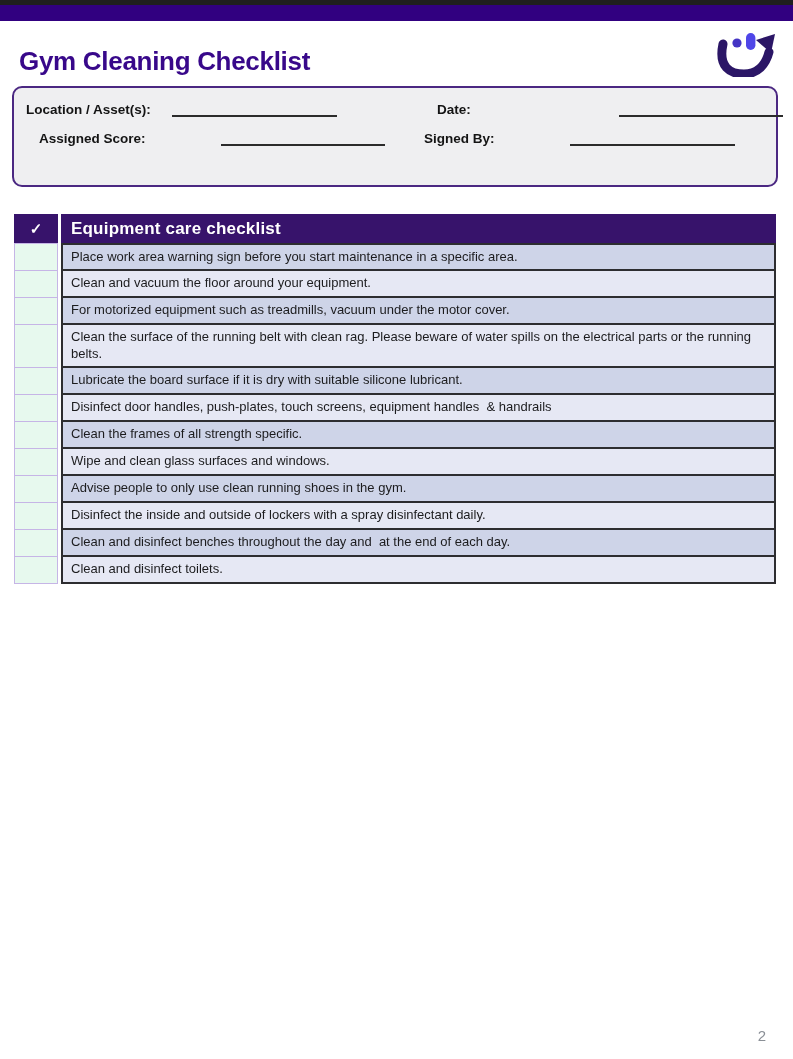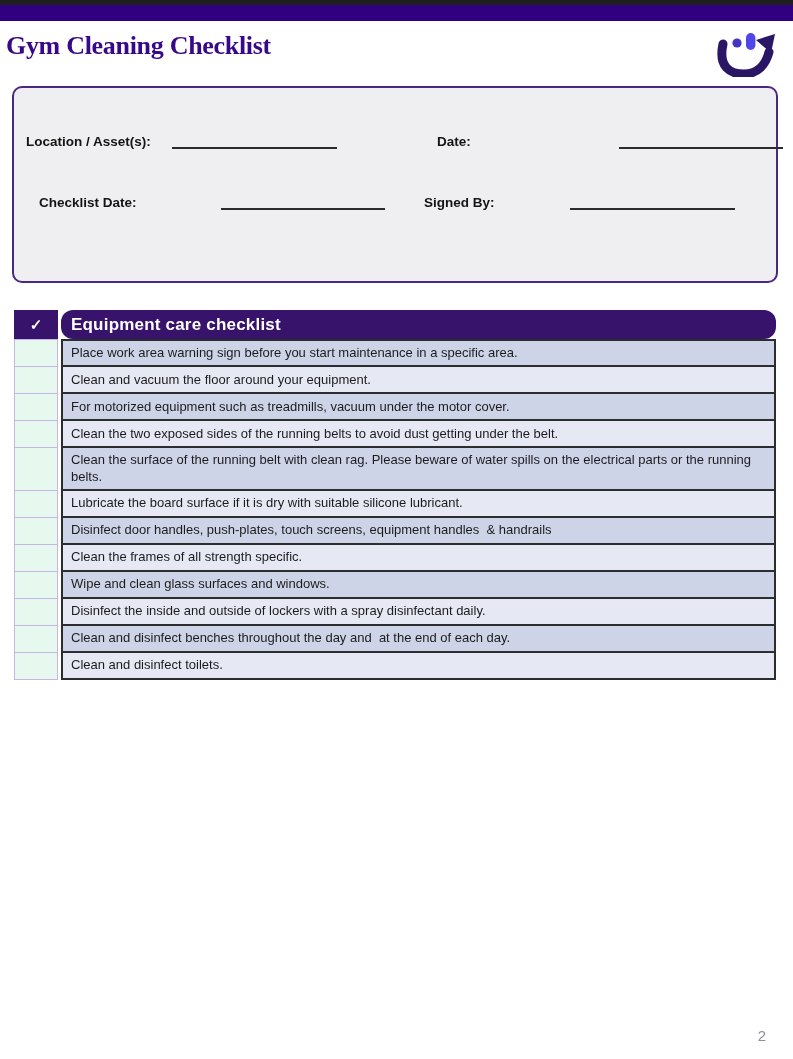--- a/index.html
+++ b/index.html
@@ -7,42 +7,41 @@
   body {
     font-family:"Liberation Sans", sans-serif;
     background:#ffffff;
     position:relative;
     overflow:hidden;
   }
   .top-strip { height:5px; background:#1f1f1f; }
   .top-bar { height:16px; background:#310080; }
 
   .page-header {
-    display:flex; justify-content:space-between; align-items:flex-start;
-    padding:10px 16px 9px 6px;
-    font-family:Liberation Serif, serif;
+    display:flex; justify-content:space-between; align-items:flex-end;
+    padding:10px 16px 9px 19px;
   }
   .page-title {
     font-size:26px; font-weight:bold; color:#38088a; letter-spacing:-0.3px;
   }
   .logo { width:64px; height:46px; display:block; }
 
   .form-box {
     margin:0 15px 0 12px;
     background:#efeff1;
     border:2px solid #4b2882;
     border-radius:10px;
     padding:11px 10px 10px 12px;
   }
   .form-grid {
     display:grid;
     grid-template-columns:398px auto;
     row-gap:11px;
   }
-  .f-cell { display:flex; align-items:flex-end; height:18px;margin-top:32px; }
+  .f-cell { display:flex; align-items:flex-end; height:18px; }
   .f-cell.right { padding-left:13px;gap:32px; }
   .f-label { font-size:13.5px; font-weight:bold; color:#141414; }
   .f-cell.left .f-label { width:146px; }
   .f-cell.right .f-label { width:150px; }
   .f-line {
     display:inline-block; height:3px;
     border-bottom:2px solid #2b2b2b;
   }
   .f-cell.left .f-line { width:165px; }
   .f-cell.right .f-line { width:164px; }
@@ -53,31 +52,30 @@
   .hcheck {
     width:44px; background:#37136b; color:#ffffff;
     display:flex; align-items:center; justify-content:center;
     font-size:15px; font-weight:bold;
   }
   .htitle {
     flex:1; background:#37136b; color:#ffffff;
     display:flex; align-items:center;
     font-size:17px; font-weight:bold; letter-spacing:0.2px;
     padding:3px 10px;
-    border-radius:12px;
   }
   .item-row { min-height:27px; }
   .ccell {
     width:44px; background:#e7f9ee;
     border:1px solid #c6b5e6; border-top:0;
   }
   .tcell {
     flex:1;
     border:2px solid #2d2d30; border-top:0;
-    display:flex; align-items:center;
+    display:flex; align-items:flex-start;
     padding:4px 8px;
     font-size:13px; color:#1c1c1e; line-height:1.25;
   }
   .tcell span { white-space:pre-wrap; }
   .item-row:nth-child(2) .ccell { border-top:1px solid #c6b5e6; }
   .item-row:nth-child(2) .tcell { border-top:2px solid #2d2d30; }
   .item-row:nth-child(even) .tcell { background:#ced4e8; }
   .item-row:nth-child(odd)  .tcell { background:#e6e8f4; }
 
   .page-number {
@@ -105,21 +103,21 @@
   <div class="form-grid">
     <div class="f-cell left">
       <span class="f-label">Location / Asset(s):</span>
       <span class="f-line"></span>
     </div>
     <div class="f-cell right">
       <span class="f-label">Date:</span>
       <span class="f-line"></span>
     </div>
     <div class="f-cell right">
-      <span class="f-label">Checklist Date:</span>
+      <span class="f-label">Assigned Score:</span>
       <span class="f-line"></span>
     </div>
     <div class="f-cell left">
       <span class="f-label">Signed By:</span>
       <span class="f-line"></span>
     </div>
     <div class="f-cell right"></div>
   </div>
 </div>
 
@@ -142,26 +140,20 @@
   </div>
     <div class="trow item-row">
     <div class="ccell"></div>
     <div class="tcell">
       <span>For motorized equipment such as treadmills, vacuum under the motor cover.</span>
     </div>
   </div>
     <div class="trow item-row">
     <div class="ccell"></div>
     <div class="tcell">
-      <span>Clean the two exposed sides of the running belts to avoid dust getting under the belt.</span>
-    </div>
-  </div>
-    <div class="trow item-row">
-    <div class="ccell"></div>
-    <div class="tcell">
       <span>Clean the surface of the running belt with clean rag. Please beware of water spills on the electrical parts or the running belts.</span>
     </div>
   </div>
     <div class="trow item-row">
     <div class="ccell"></div>
     <div class="tcell">
       <span>Lubricate the board surface if it is dry with suitable silicone lubricant.</span>
     </div>
   </div>
     <div class="trow item-row">
@@ -178,20 +170,26 @@
   </div>
     <div class="trow item-row">
     <div class="ccell"></div>
     <div class="tcell">
       <span>Wipe and clean glass surfaces and windows.</span>
     </div>
   </div>
     <div class="trow item-row">
     <div class="ccell"></div>
     <div class="tcell">
+      <span>Advise people to only use clean running shoes in the gym.</span>
+    </div>
+  </div>
+    <div class="trow item-row">
+    <div class="ccell"></div>
+    <div class="tcell">
       <span>Disinfect the inside and outside of lockers with a spray disinfectant daily.</span>
     </div>
   </div>
     <div class="trow item-row">
     <div class="ccell"></div>
     <div class="tcell">
       <span>Clean and disinfect benches throughout the day and  at the end of each day.</span>
     </div>
   </div>
     <div class="trow item-row">

